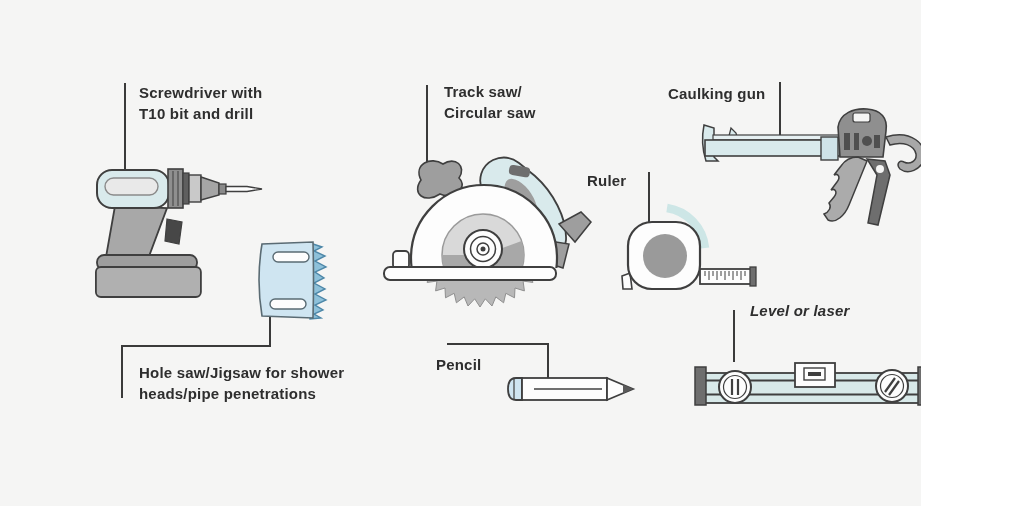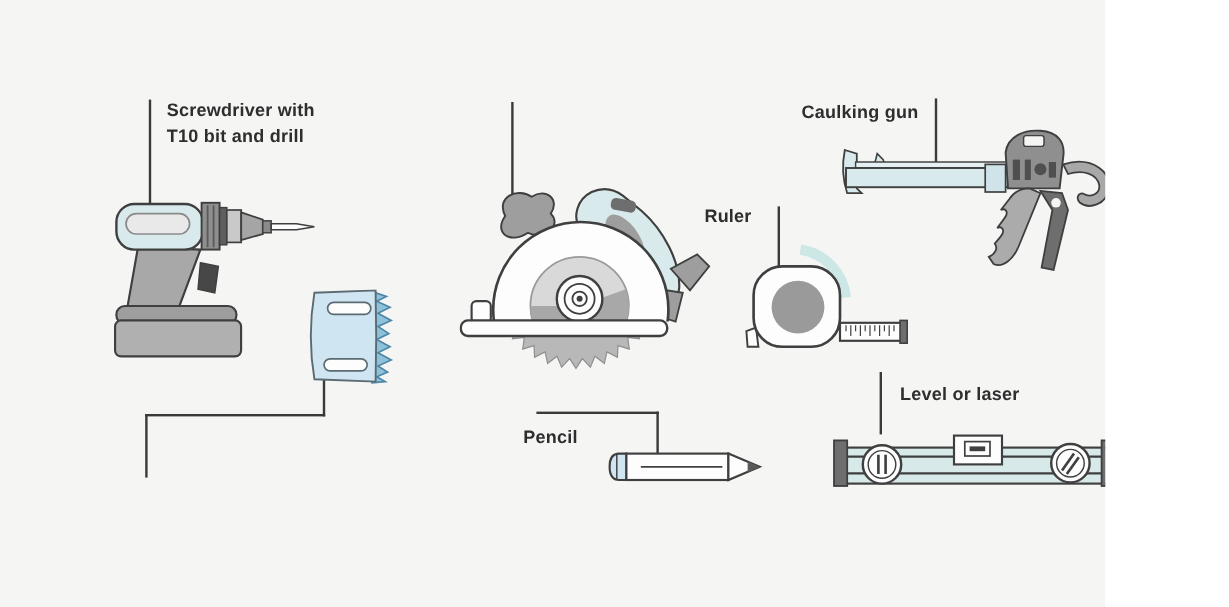--- a/index.html
+++ b/index.html
@@ -17,24 +17,28 @@
   .hline{height:2px;}
   .tool{position:absolute;}
 </style>
 </head>
 <body>
 
 <div id="canvas">
 
   <div class="label" style="left:139px;top:82px;">Screwdriver with
 T10 bit and drill</div>
+  <div class="label" style="left:444px;top:81px;">Track saw/
+Circular saw</div>
   <div class="label" style="left:668px;top:83px;">Caulking gun</div>
   <div class="label" style="left:587px;top:170px;">Ruler</div>
-  <div class="label" style="left:750px;top:318px;">Level or laser</div>
+  <div class="label" style="left:750px;top:300px;font-style:italic;">Level or laser</div>
   <div class="label" style="left:436px;top:354px;">Pencil</div>
+  <div class="label" style="left:139px;top:362px;">Hole saw/Jigsaw for shower
+heads/pipe penetrations</div>
 
   <div class="vline" style="left:124px;top:83px;height:93px;"></div>
   <div class="vline" style="left:426px;top:85px;height:88px;"></div>
   <div class="vline" style="left:779px;top:82px;height:57px;"></div>
   <div class="vline" style="left:648px;top:172px;height:56px;"></div>
   <div class="vline" style="left:733px;top:310px;height:52px;"></div>
   <div class="hline" style="left:447px;top:343px;width:102px;"></div>
   <div class="vline" style="left:547px;top:343px;height:45px;"></div>
   <div class="vline" style="left:269px;top:308px;height:39px;"></div>
   <div class="hline" style="left:121px;top:345px;width:150px;"></div>

